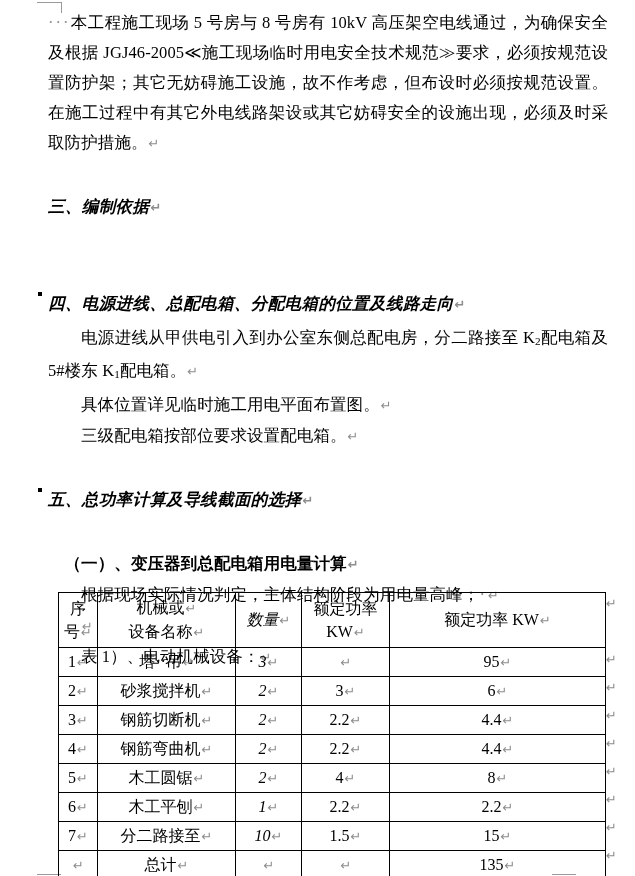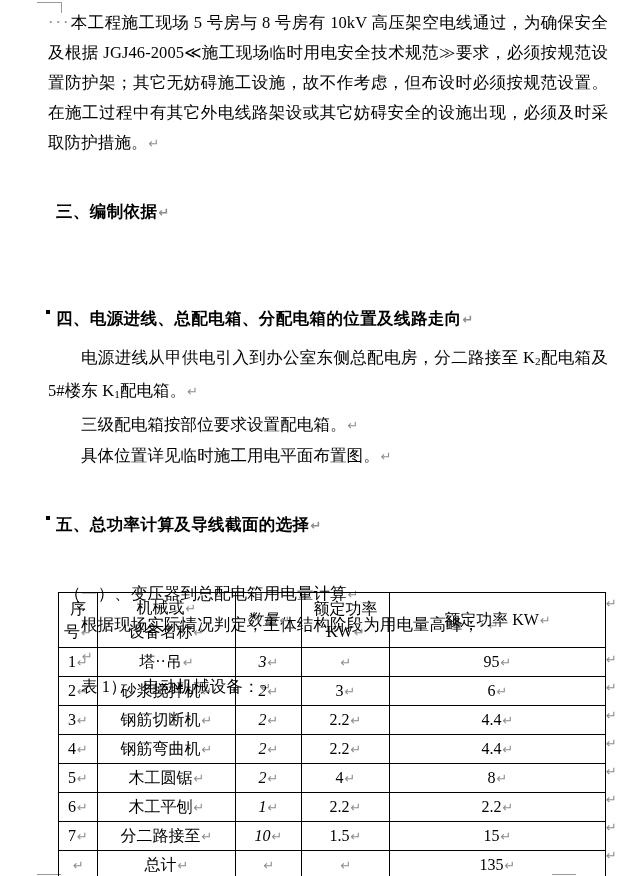--- a/index.html
+++ b/index.html
@@ -64,26 +64,27 @@
     margin: 0;
     font-size: 16.5px;
     line-height: 30px;
     text-align: justify;
     text-justify: inter-ideograph;
     letter-spacing: 0.1px;
   }
   p.indent2 { text-indent: 2em; }
 
   h3.heading {
-    margin: 8px;
+    margin: 0;
     font-size: 16.5px;
-    line-height: 30px;
+    line-height: 36px;
     font-weight: bold;
     letter-spacing: 0.4px;
     position: relative;
+    font-style: italic;
   }
   .spacer-line { height: 30px; }
 
   
   .pilcrow {
     color: #8d8d8d;
     font-size: 13px;
     font-family: "DejaVu Sans", sans-serif;
     vertical-align: baseline;
     padding-left: 1px;
@@ -169,31 +170,31 @@
 
     <div class="spacer-line"></div>
 
 
     <div class="spacer-line"></div>
 
     <h3 class="heading"><span class="heading-bullet"></span><span>四、电源进线、总配电箱、分配电箱的位置及线路走向</span><span class="pilcrow">↵</span></h3>
 
     <p class="para indent2"><span>电源进线从甲供电引入到办公室东侧总配电房，分二路接至 K</span><sub class="lat">2</sub><span>配电箱及 5#</span><span>楼东 K</span><sub class="lat">1</sub><span>配电箱。</span><span class="pilcrow">↵</span></p>
 
+    <p class="para indent2"><span>具体位置详见临时施工用电平面布置图。</span><span class="pilcrow">↵</span></p>
+
     <p class="para indent2"><span>三级配电箱按部位要求设置配电箱。</span><span class="pilcrow">↵</span></p>
 
-    <p class="para indent2"><span>具体位置详见临时施工用电平面布置图。</span><span class="pilcrow">↵</span></p>
-
     <div class="spacer-line"></div>
 
     <h3 class="heading"><span class="heading-bullet"></span><span>五、总功率计算及导线截面的选择</span><span class="pilcrow">↵</span></h3>
 
     <div class="spacer-line"></div>
 
-    <p class="para" style="text-indent:1em;"><span>（一）、变压器到总配电箱用电量计算</span><span class="pilcrow">↵</span></p>
+    <p class="para" style="text-indent:1em;font-weight:bold;"><span>（一）、变压器到总配电箱用电量计算</span><span class="pilcrow">↵</span></p>
 
     <p class="para indent2"><span>根据现场实际情况判定，主体结构阶段为用电量高峰；</span><span class="spacedot">·</span><span class="pilcrow">↵</span></p>
 
     <p class="para indent2"><span class="pilcrow">↵</span></p>
 
     <p class="para indent2"><span>表 1）、电动机械设备：</span><span class="pilcrow">↵</span></p>
 
   </div>
 
   <div class="tbl-wrap">

